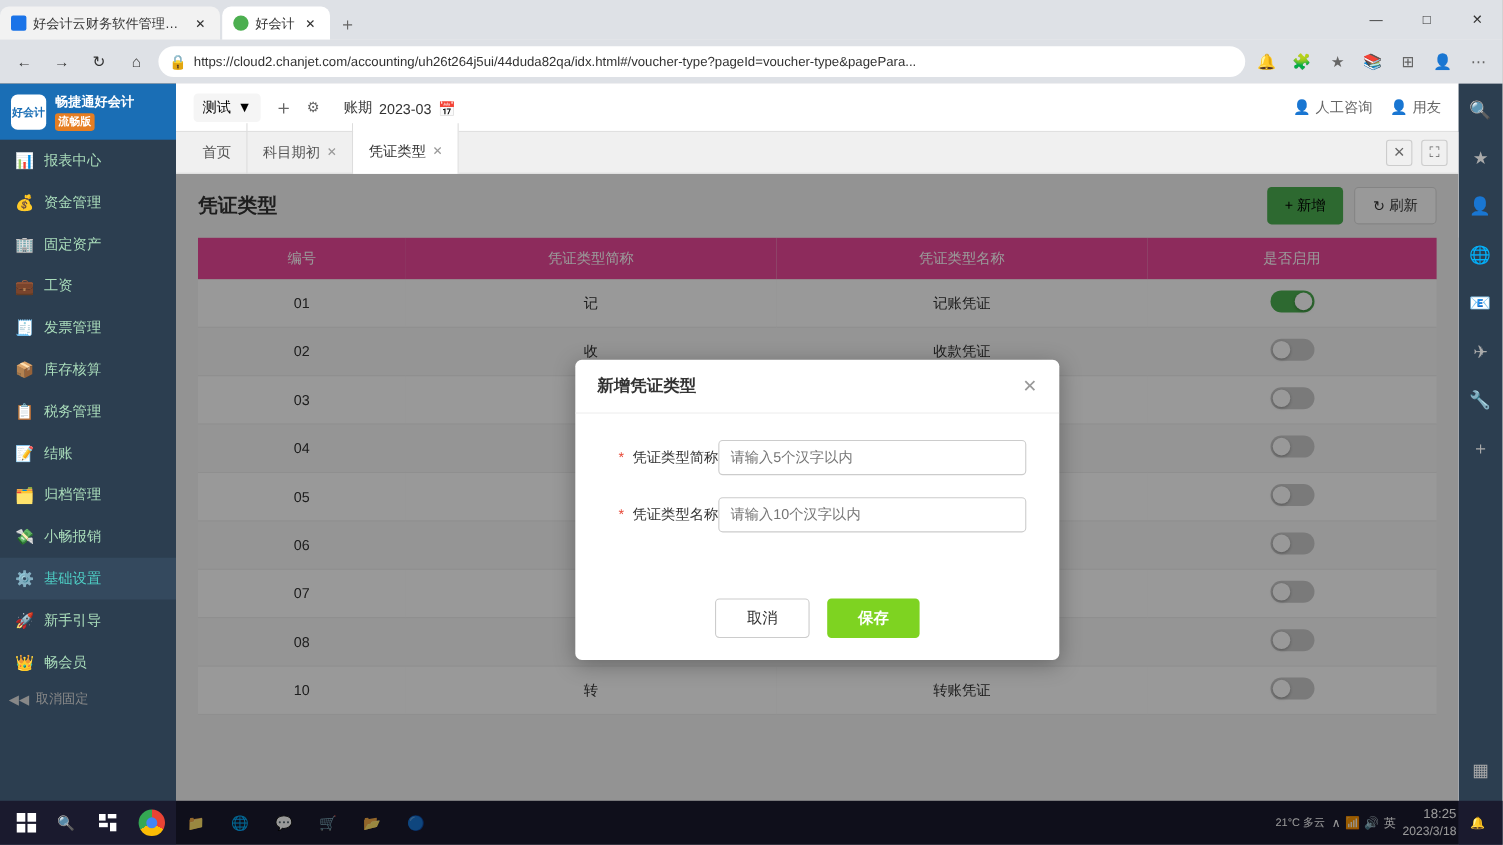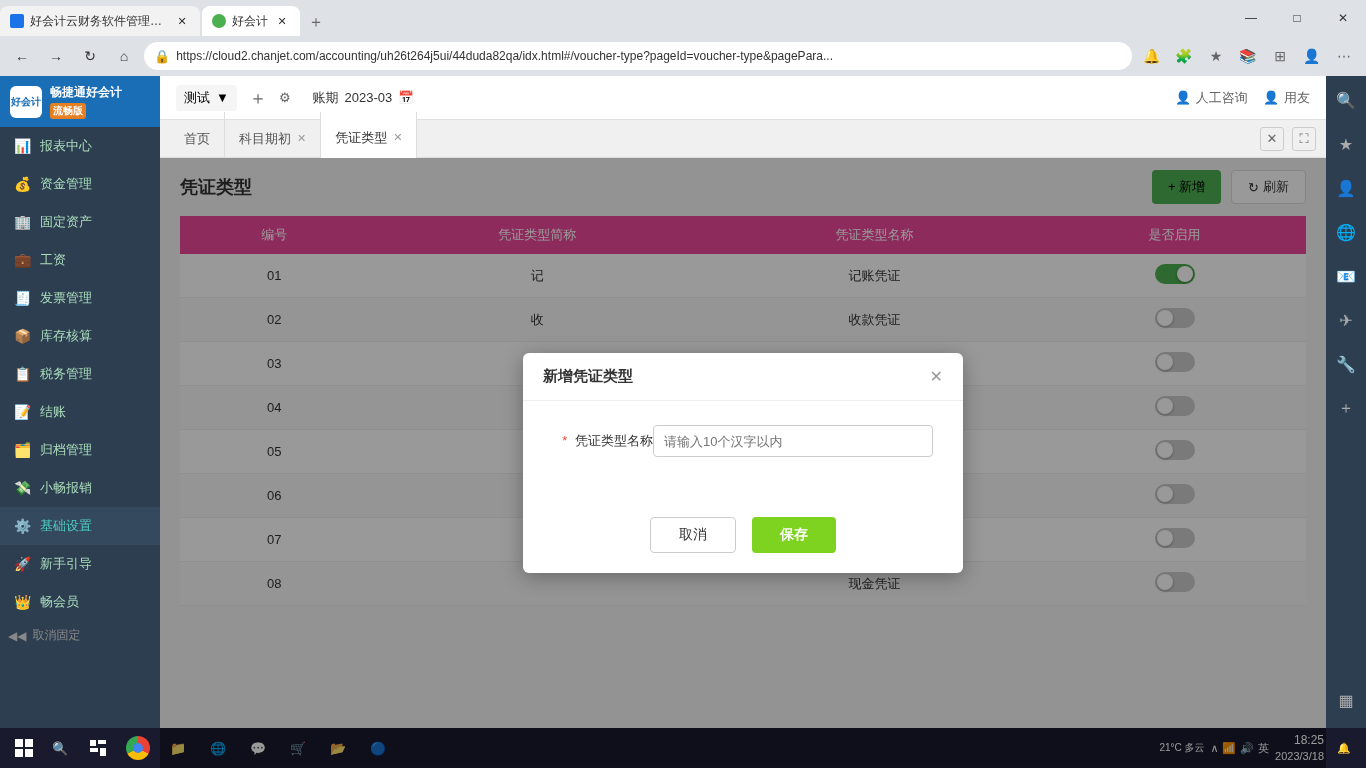--- a/index.html
+++ b/index.html
@@ -33,21 +33,21 @@
     .sidebar-item.active { color: #4ecdc4; }
     .sidebar-item-icon { width: 18px; height: 18px; display: flex; align-items: center; justify-content: center; font-size: 14px; }
     .sidebar-pin { display: flex; align-items: center; gap: 6px; padding: 6px 8px; cursor: pointer; color: #888; font-size: 12px; }
 
     
     .main-content { flex: 1; display: flex; flex-direction: column; background: #f5f5f5; overflow: hidden; }
 
     
     .top-bar { background: #fff; border-bottom: 1px solid #e0e0e0; display: flex; align-items: center; padding: 0 16px; height: 44px; gap: 12px; flex-shrink: 0; }
     .company-select { display: flex; align-items: center; gap: 6px; background: #f5f5f5; border-radius: 4px; padding: 4px 8px; cursor: pointer; font-size: 13px; }
-    .account-period { display: flex; align-items: center; gap: 6px; font-size: 13px; color: #333; margin-left: 10px; }
+    .account-period { display: flex; align-items: flex-end; gap: 6px; font-size: 13px; color: #333; margin-left: 10px; }
     .top-bar-right { margin-left: auto; display: flex; align-items: center; gap: 16px; }
     .help-btn { display: flex; align-items: center; gap: 4px; color: #666; cursor: pointer; font-size: 13px; }
     .user-btn { display: flex; align-items: center; gap: 4px; color: #666; cursor: pointer; font-size: 13px; }
 
     
     .page-tabs { display: flex; align-items: center; background: #f0f0f0; border-bottom: 1px solid #ddd; height: 38px; padding: 0 10px; flex-shrink: 0; position: relative; }
     .page-tab { display: flex; align-items: center; gap: 6px; padding: 0 14px; height: 54px; cursor: pointer; font-size: 13px; color: #555; border-right: 1px solid #ddd; }
     .page-tab.active { background: #fff; color: #333; border-bottom: 2px solid #4CAF50; }
     .page-tab-close { font-size: 11px; color: #999; cursor: pointer; }
     .tab-maximize { margin-left: auto; display: flex; gap: 8px; }
@@ -348,32 +348,47 @@
                     </div></td>
                 </tr>
                 <tr>
                   <td>08</td>
                   <td></td>
                   <td>现金凭证</td>
                   <td><div class="toggle">
                       <div class="toggle-knob"></div>
                     </div></td>
                 </tr>
+                <tr>
+                  <td>10</td>
+                  <td>转</td>
+                  <td>转账凭证</td>
+                  <td><div class="toggle">
+                      <div class="toggle-knob"></div>
+                    </div></td>
+                </tr>
               </tbody>
           </table>
         </div>
       </div>
 
       <div class="overlay">
         <div class="dialog">
           <div class="dialog-header">
             <span class="dialog-title">新增凭证类型</span>
             <span class="dialog-close">✕</span>
           </div>
           <div class="dialog-body">
+            <div class="form-row">
+              <label class="form-label">
+                <span class="required">*</span>
+                <span>凭证类型简称</span>
+              </label>
+              <input class="form-input" type="text" placeholder="请输入5个汉字以内" style="">
+            </div>
             <div class="form-row">
               <label class="form-label">
                 <span class="required">*</span>
                 <span>凭证类型名称</span>
               </label>
               <input class="form-input" type="text" placeholder="请输入10个汉字以内" style="">
             </div>
           </div>
           <div class="dialog-footer">
             <button class="btn-cancel">取消</button>

